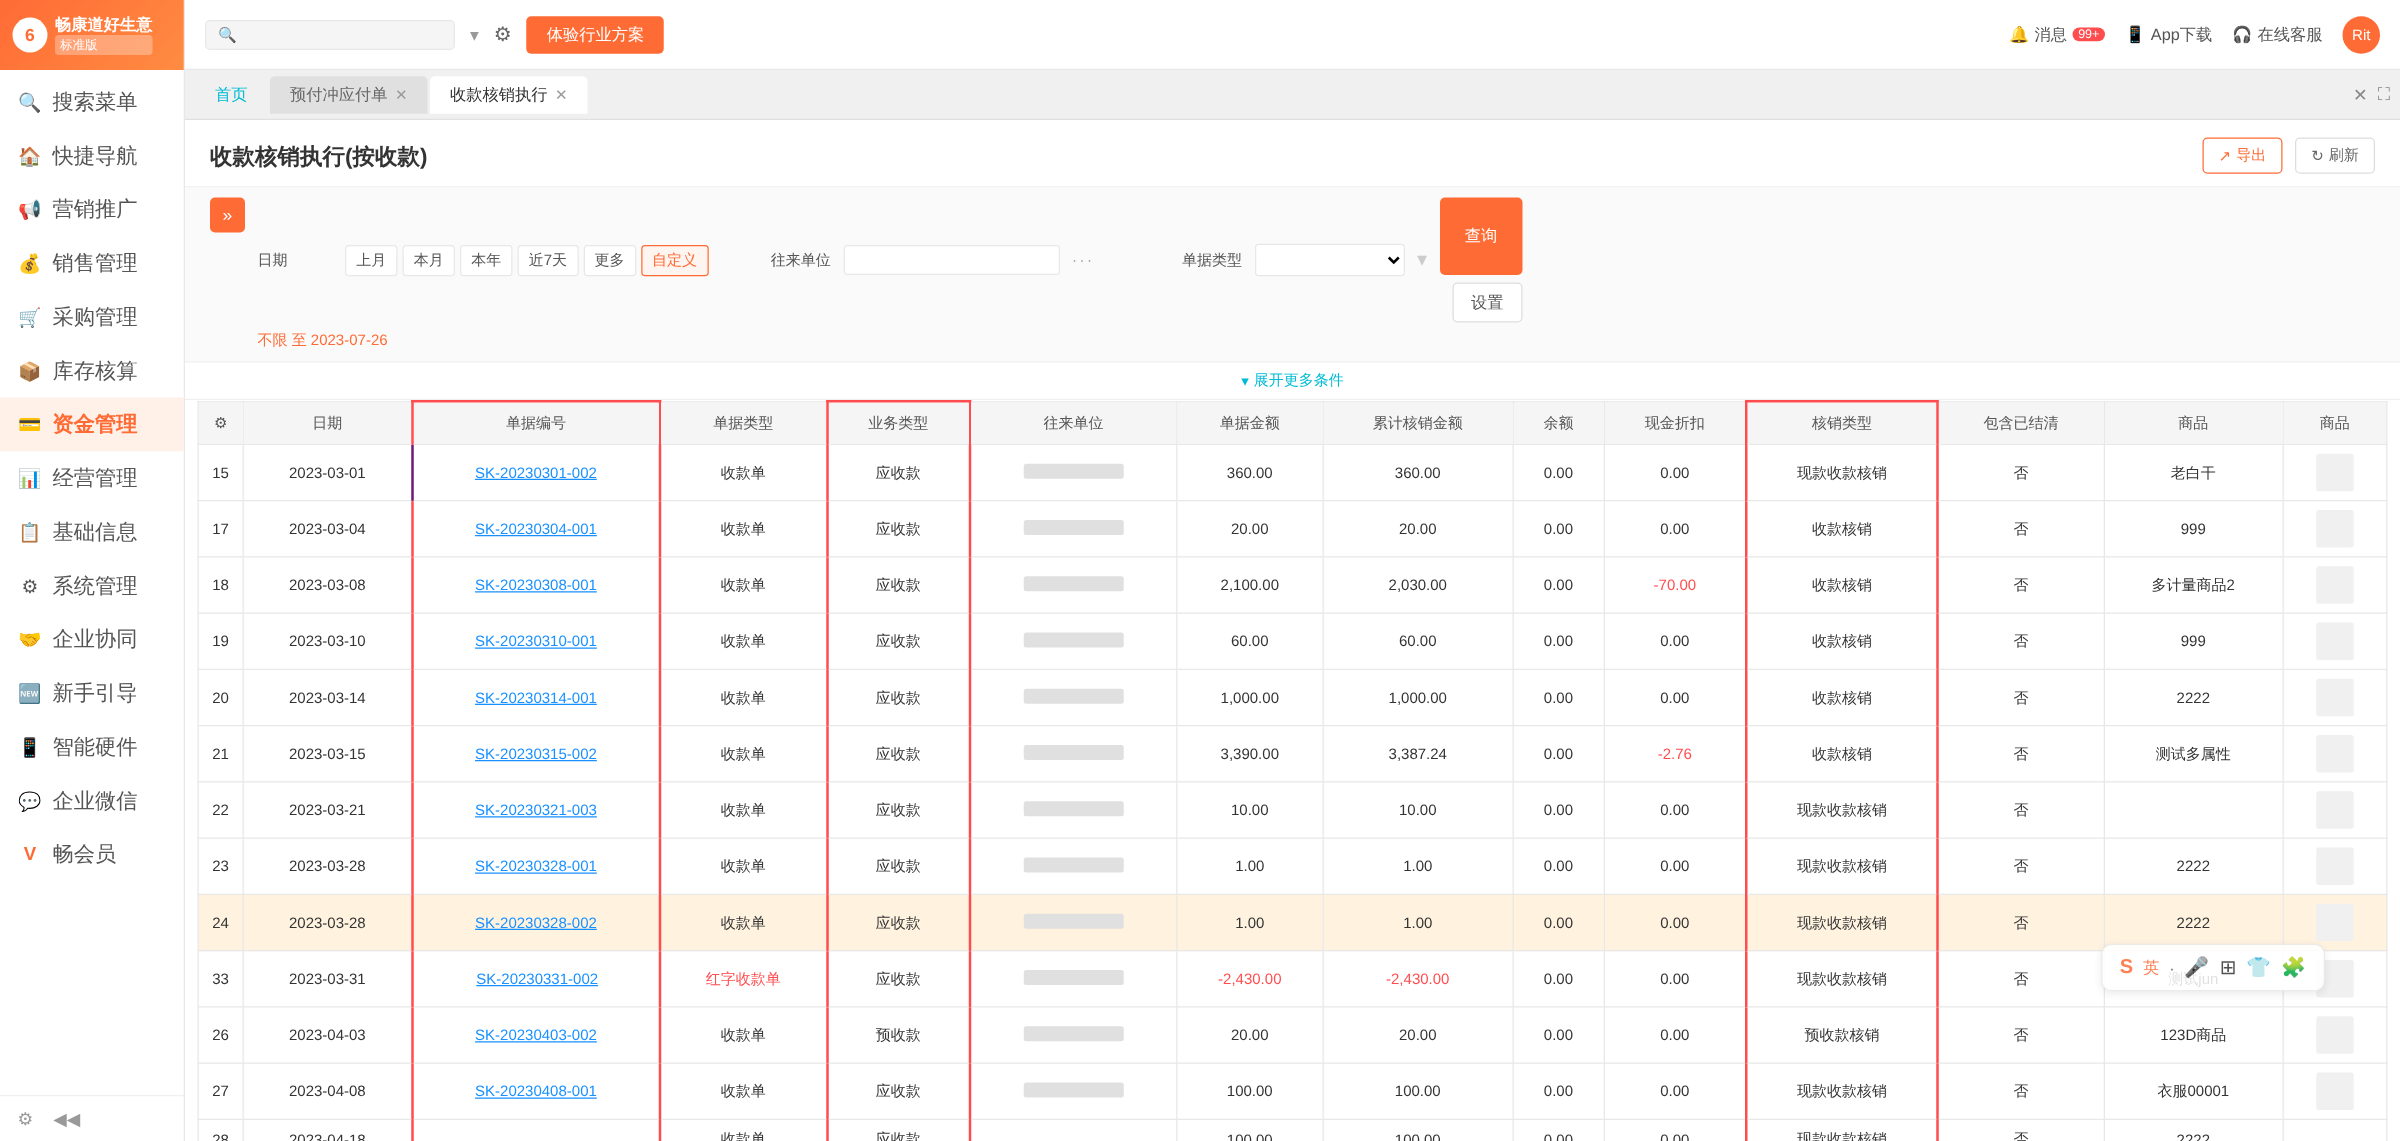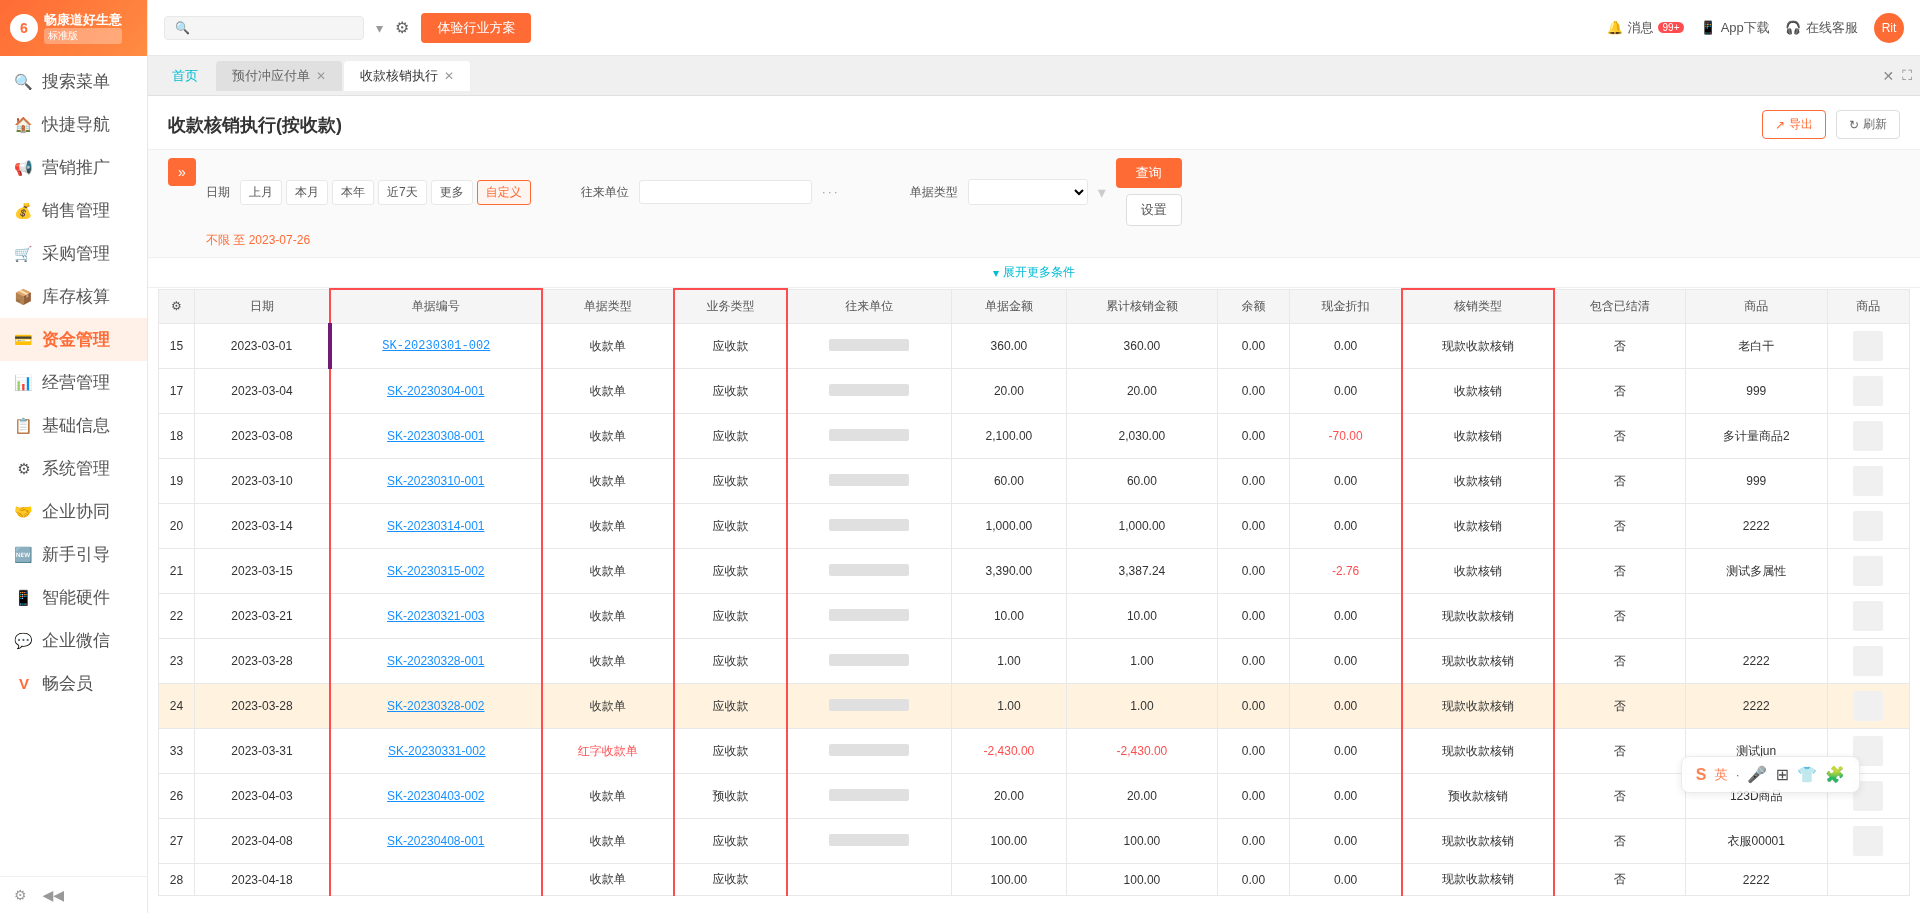--- a/index.html
+++ b/index.html
@@ -47,27 +47,27 @@
     .page-content { flex: 1; overflow: hidden; display: flex; flex-direction: column; background: #fff; margin: 0; }
 
     
     .page-header { padding: 14px 20px 10px; display: flex; align-items: center; justify-content: space-between; border-bottom: 1px solid #f0f0f0; }
     .page-title { font-size: 18px; font-weight: bold; color: #333; }
     .page-header-actions { display: flex; gap: 10px; }
     .btn-export { display: flex; align-items: center; gap: 4px; padding: 5px 12px; border: 1px solid #ff6b35; color: #ff6b35; border-radius: 4px; cursor: pointer; font-size: 12px; background: #fff; }
     .btn-refresh { display: flex; align-items: center; gap: 4px; padding: 5px 12px; border: 1px solid #ddd; color: #666; border-radius: 4px; cursor: pointer; font-size: 12px; background: #fff; }
     .filter-toggle { width: 28px; height: 28px; background: #ff6b35; color: #fff; border-radius: 4px; display: flex; align-items: center; justify-content: center; cursor: pointer; font-size: 14px; }
     .filter-label { font-size: 12px; color: #555; }
-    .filter-date-btns { display: flex; gap: 4px; align-items: center; }
+    .filter-date-btns { display: flex; gap: 4px; align-items: center; margin-left: 36px; }
     .filter-date-btn { padding: 3px 8px; border: 1px solid #e8e8e8; border-radius: 3px; font-size: 12px; color: #555; cursor: pointer; background: #fff; }
     .filter-date-custom { padding: 3px 8px; border: 1px solid #ff6b35; border-radius: 3px; font-size: 12px; color: #ff6b35; cursor: pointer; background: #fff5f0; }
     .filter-date-range { font-size: 12px; color: #ff6b35; }
     .filter-input { border: 1px solid #e8e8e8; border-radius: 3px; padding: 4px 8px; font-size: 12px; outline: none; min-width: 150px; }
     .filter-select { border: 1px solid #e8e8e8; border-radius: 3px; padding: 4px 8px; font-size: 12px; outline: none; min-width: 120px; background: #fff; }
-    .btn-query { background: #ff6b35; color: #fff; border: none; padding: 6px 20px; border-radius: 4px; cursor: pointer; font-size: 13px; }
+    .btn-query { background: #ff6b35; color: #fff; border: none; padding: 22px 20px; border-radius: 4px; cursor: pointer; font-size: 13px; }
     .btn-settings { background: #fff; color: #555; border: 1px solid #ddd; padding: 6px 14px; border-radius: 4px; cursor: pointer; font-size: 13px; }
     .filter-dots { color: #999; letter-spacing: 2px; }
     .expand-btn { color: #00bcd4; font-size: 12px; cursor: pointer; display: flex; align-items: center; gap: 4px; }
 
     
     .table-wrap { flex: 1; overflow: auto; padding: 0 10px; }
     table { width: 100%; border-collapse: collapse; font-size: 12px; }
     th { background: #f5f5f5; padding: 8px 10px; text-align: center; border: 1px solid #e8e8e8; color: #555; font-weight: 500; white-space: nowrap; position: sticky; top: 0; z-index: 2; }
     td { padding: 7px 10px; text-align: center; border: 1px solid #e8e8e8; color: #333; white-space: nowrap; }
     tr.highlighted td { background: #fff3e0; }
@@ -294,21 +294,21 @@
             <th style="border:2px solid #ff4d4f;border-bottom:1px solid #e8e8e8;">核销类型</th>
             <th>包含已结清</th>
             <th>商品</th>
             <th>商品</th>
           </tr>
         </thead>
         <tbody id="table-body">
         <tr>
     <td>15</td>
     <td>2023-03-01</td>
-    <td style="border-left:4px solid #701a75;border-right:2px solid #ff4d4f;font-family:Liberation Mono, monospace;"><a class="link-text">SK-20230301-002</a></td>
+    <td style="border-left:2px solid #701a75;border-right:2px solid #ff4d4f;"><a class="link-text">SK-20230301-002</a></td>
     <td style="color:#333">收款单</td>
     <td style="border-left:2px solid #ff4d4f;border-right:2px solid #ff4d4f;">应收款</td>
     <td><span style="display:inline-block;width:80px;height:12px;background:#e0e0e0;border-radius:2px;"></span></td>
     <td class="">360.00</td>
     <td class="">360.00</td>
     <td>0.00</td>
     <td class="">0.00</td>
     <td style="border-left:2px solid #ff4d4f;border-right:2px solid #ff4d4f;">现款收款核销</td>
     <td>否</td>
     <td>老白干</td>

